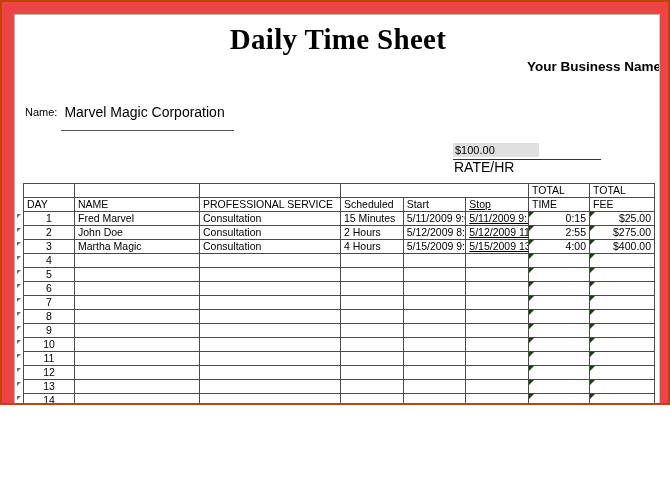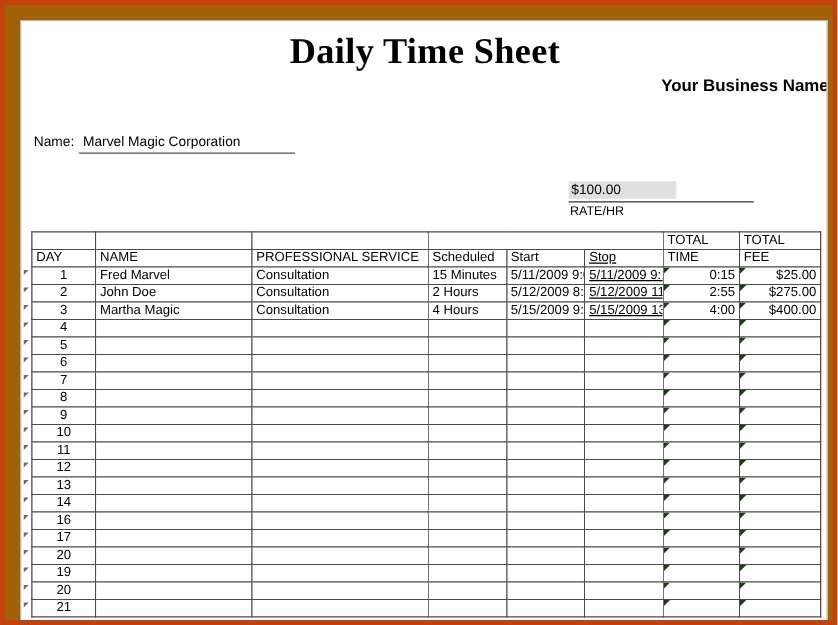--- a/index.html
+++ b/index.html
@@ -6,24 +6,24 @@
     margin: 0;
     padding: 0;
     background: #ffffff;
   }
   body {
     font-family: "Liberation Sans", sans-serif;
   }
   .screen {
     position: relative;
     width: 670px;
-    height: 500px;
+    height: 405px;
     box-sizing: border-box;
-    background: #a16207;
-    border: 4px solid #c2410c;
+    background: #ef4444;
+    border: 2px solid #c2410c;
     overflow: hidden;
   }
   .page {
     position: absolute;
     left: 12px;
     top: 12px;
     width: 646px;
     height: 482px;
     box-sizing: border-box;
     border-top: 1px solid #b6b6b6;
@@ -67,26 +67,26 @@
     align-items: flex-start;
     font-size: 11px;
     color: #000;
   }
   .name-label {
     font-size: 11px;
     line-height: 14px;
     padding-right: 4px;
   }
   .name-value {
-    font-size: 11px;
+    font-size: 14px;
     line-height: 14px;
     width: 170px;
     border-bottom: 1px solid #555555;
     padding-left: 3px;
-    padding-bottom: 1px;
+    padding-bottom: 11px;
   }
 
   
   .rate-wrap {
     position: absolute;
     left: 438px;
     top: 128px;
     width: 150px;
   }
   .rate-value {
@@ -97,21 +97,21 @@
     padding: 0 2px;
     box-sizing: border-box;
   }
   .rate-underline {
     width: 148px;
     border-bottom: 1px solid #333333;
     height: 1px;
     margin-top: 1px;
   }
   .rate-label {
-    font-size: 10px;
+    font-size: 14px;
     line-height: 13px;
     padding-top: 1px;
     padding-left: 1px;
   }
 
   
   .sheet {
     position: absolute;
     left: 8px;
     top: 168px;

